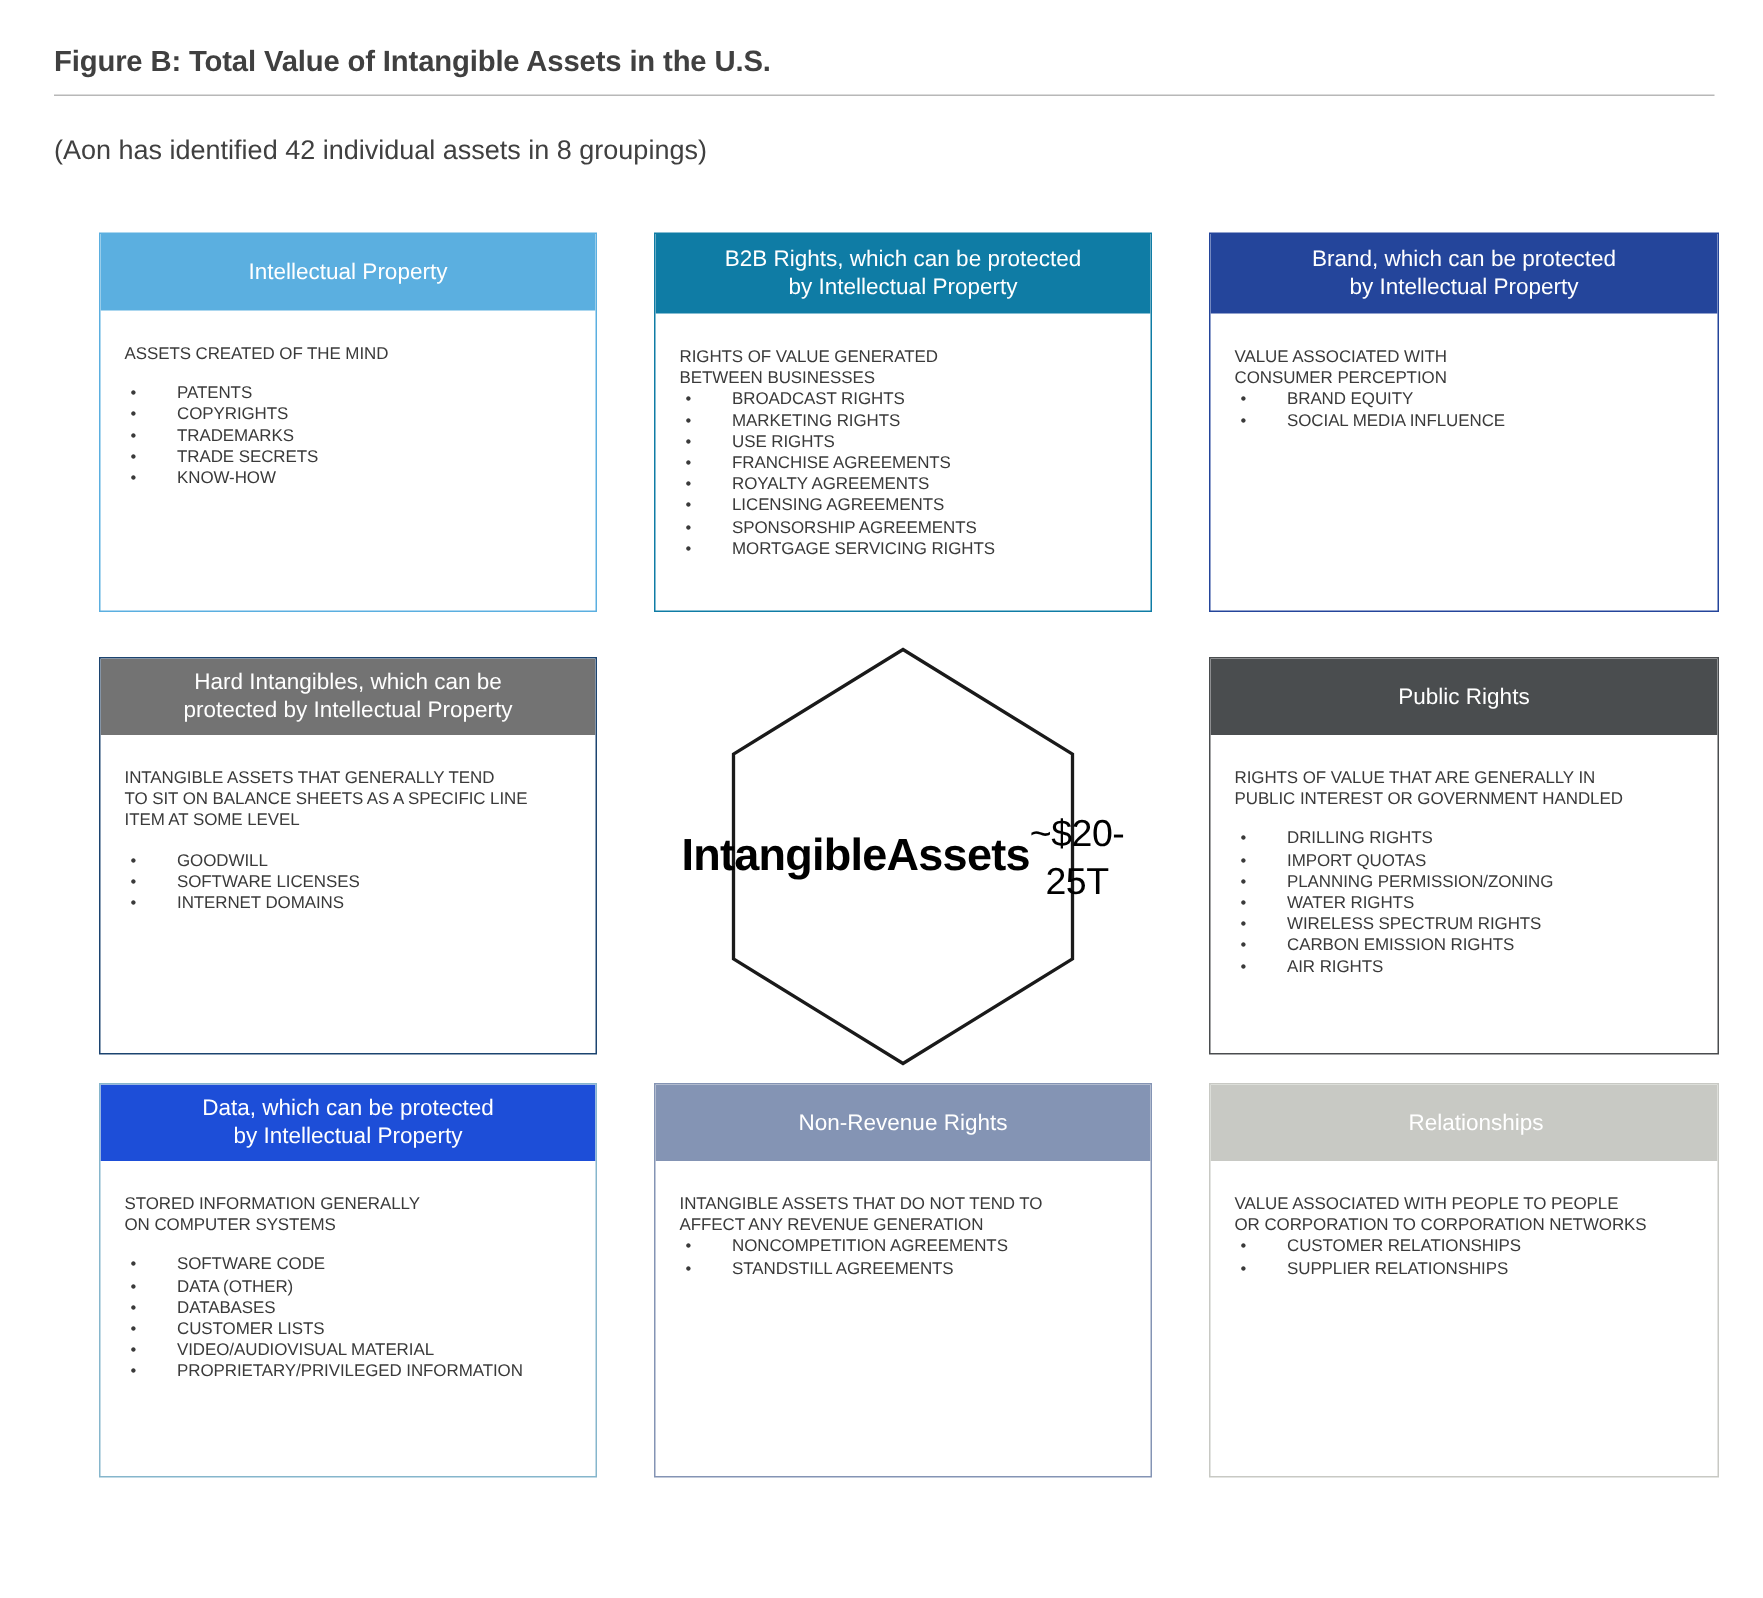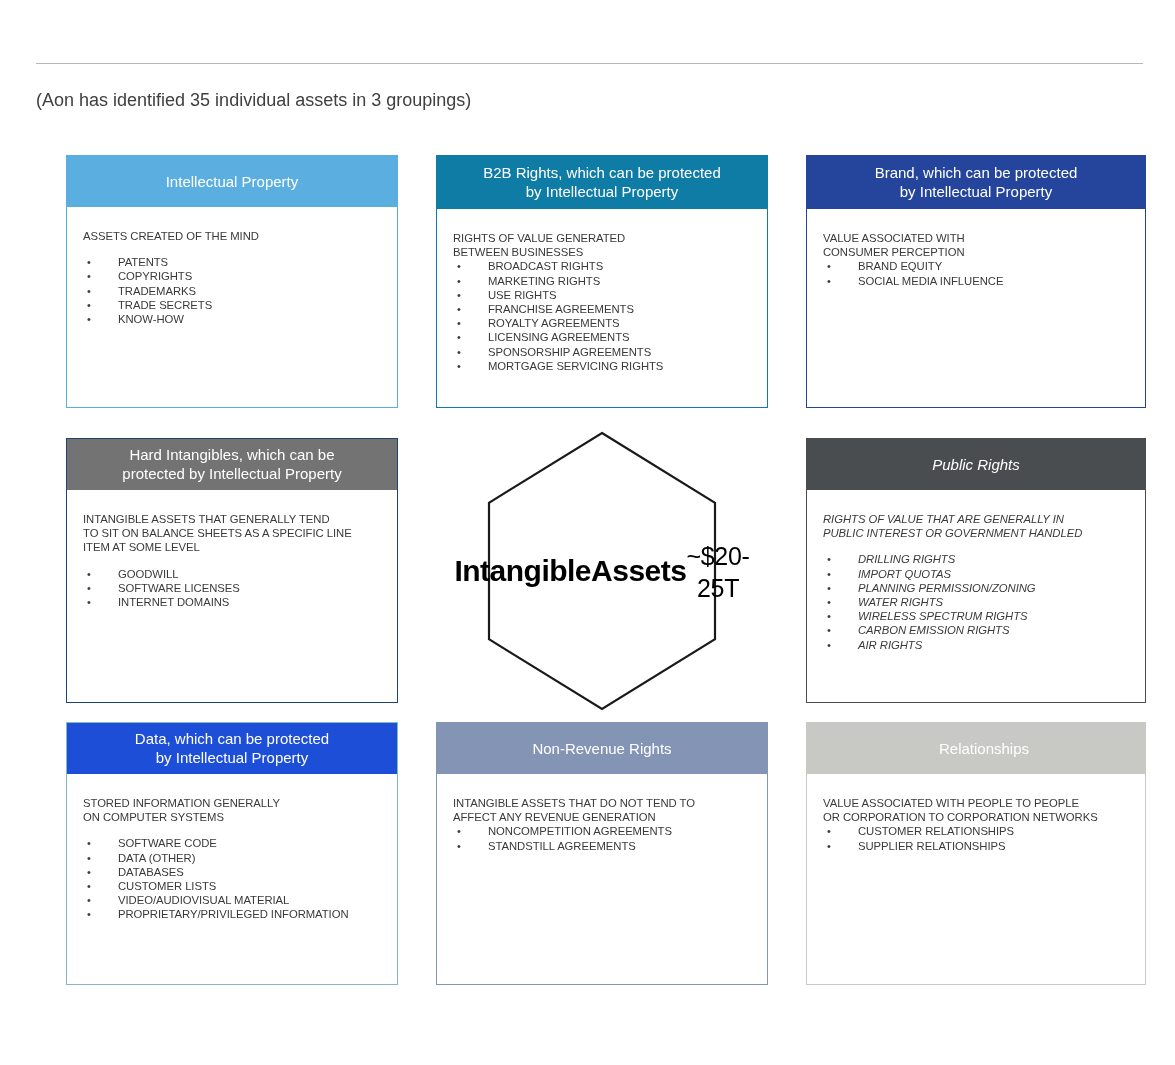--- a/index.html
+++ b/index.html
@@ -34,21 +34,21 @@
     position:absolute;left:66px;top:155px;
     width:1143px;height:830px;
     display:grid;
     grid-template-columns:332px 38px 332px 38px 340px;
     grid-template-rows:253px 30px 265px 19px 263px;
   }
   .cell-1{grid-column:1;grid-row:1;}
   .cell-2{grid-column:3;grid-row:1;}
   .cell-3{grid-column:5;grid-row:1;}
   .cell-4{grid-column:1;grid-row:3;}
-  .cell-6{grid-column:5;grid-row:3;font-style:italic;}
+  .cell-6{grid-column:5;grid-row:3;}
   .cell-7{grid-column:1;grid-row:5;}
   .cell-8{grid-column:3;grid-row:5;}
   .cell-9{grid-column:5;grid-row:5;}
 
   
   .box{
     box-sizing:border-box;
     width:100%;height:100%;
     border:1px solid #cfcfcf;
     background:#ffffff;
@@ -119,22 +119,23 @@
     font-size:25px;color:#000000;
     line-height:32px;letter-spacing:-0.3px;
     margin-top:2px;
   }
 </style>
 </head>
 <body>
 
 <div class="page">
 
+  <div class="fig-title">Figure B: Total Value of Intangible Assets in the U.S.</div>
   <div class="title-rule"></div>
-  <div class="fig-subtitle">(Aon has identified 35 individual assets in 3 groupings)</div>
+  <div class="fig-subtitle">(Aon has identified 42 individual assets in 8 groupings)</div>
 
   <div class="grid">
 
     <div class="cell-1">
       <div class="box" style="border-color: rgb(91, 175, 224);">
         <div class="box-head" style="background: rgb(91, 175, 224); border-color: rgb(91, 175, 224);">
             <div>Intellectual Property</div>
           </div>
         <div class="box-body">
           <div class="box-lede">ASSETS CREATED OF THE MIND</div>

